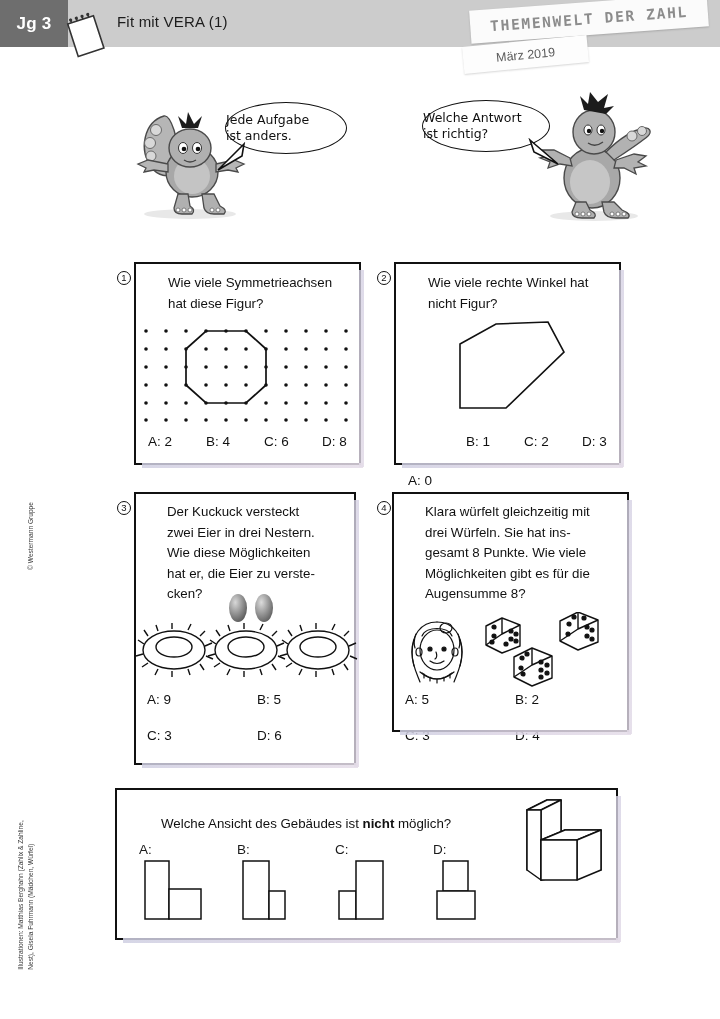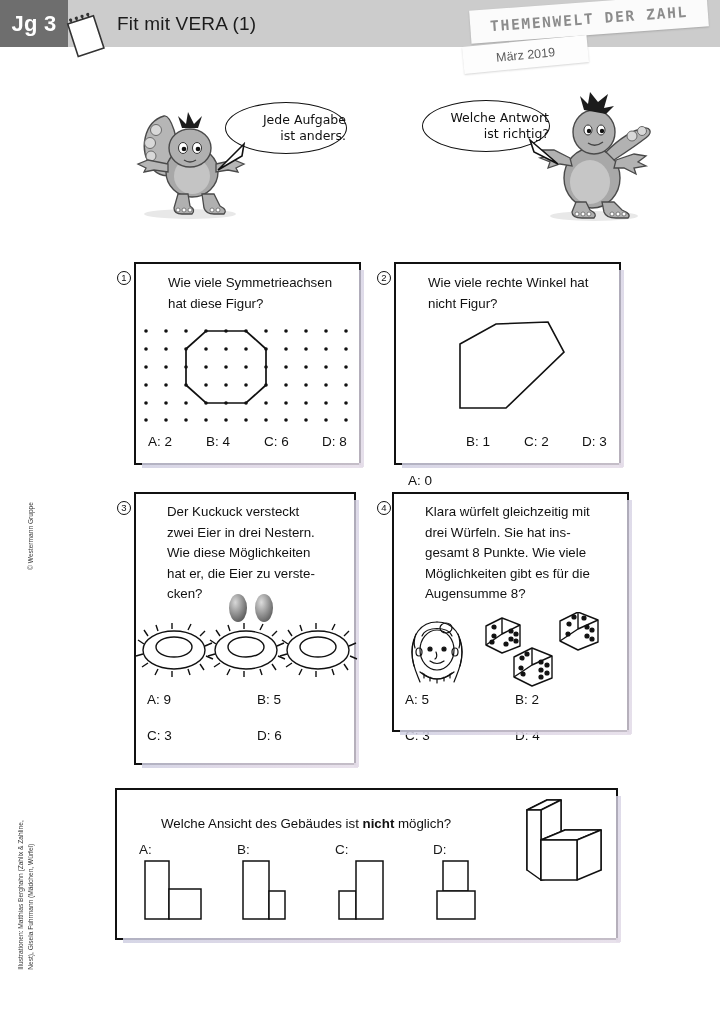--- a/index.html
+++ b/index.html
@@ -17,32 +17,32 @@
   .header {
     position: absolute; left: 0; top: 0;
     width: 720px; height: 47px;
     background: #cccccc;
   }
   .jg-badge {
     position: absolute; left: 0; top: 0;
     width: 68px; height: 47px;
     background: #6e6e6e;
     color: #ffffff;
-    font-size: 22px; font-weight: bold;
+    font-size: 17px; font-weight: bold;
     display: flex; align-items: center; justify-content: center;
     letter-spacing: .3px;
   }
   .notepad {
     position: absolute; left: 68px; top: 13px;
     width: 36px; height: 44px;
     transform: rotate(-18deg);
   }
   .header-title {
     position: absolute; left: 117px; top: 13px;
-    font-size: 19px; color: #1c1c1c;
+    font-size: 15px; color: #1c1c1c;
     letter-spacing: .2px;
   }
   .tag-themenwelt {
     position: absolute; left: 470px; top: 2px;
     width: 238px; height: 33px;
     background: #fbfbfb;
     transform: rotate(-4.2deg);
     box-shadow: 0 1px 2px rgba(0,0,0,.18);
     display: flex; align-items: center; justify-content: center;
   }
@@ -64,21 +64,21 @@
   }
 
   
   .characters { position: absolute; left: 0; top: 80px; width: 720px; height: 160px; }
   .bubble {
     position: absolute;
     background: #ffffff;
     border: 1.6px solid #111;
     border-radius: 50%;
     display: flex; flex-direction: column;
-    align-items: flex-end; justify-content: center;
+    align-items: flex-start; justify-content: center;
     text-align: center;
     font-family: "DejaVu Sans", sans-serif;
     font-size: 12.5px; line-height: 1.32; color: #111;
   }
   .bubble-1 { left: 225px; top: 22px; width: 122px; height: 52px; }
   .bubble-2 { left: 422px; top: 20px; width: 128px; height: 52px; }
 
   
   .exbox {
     position: absolute;

